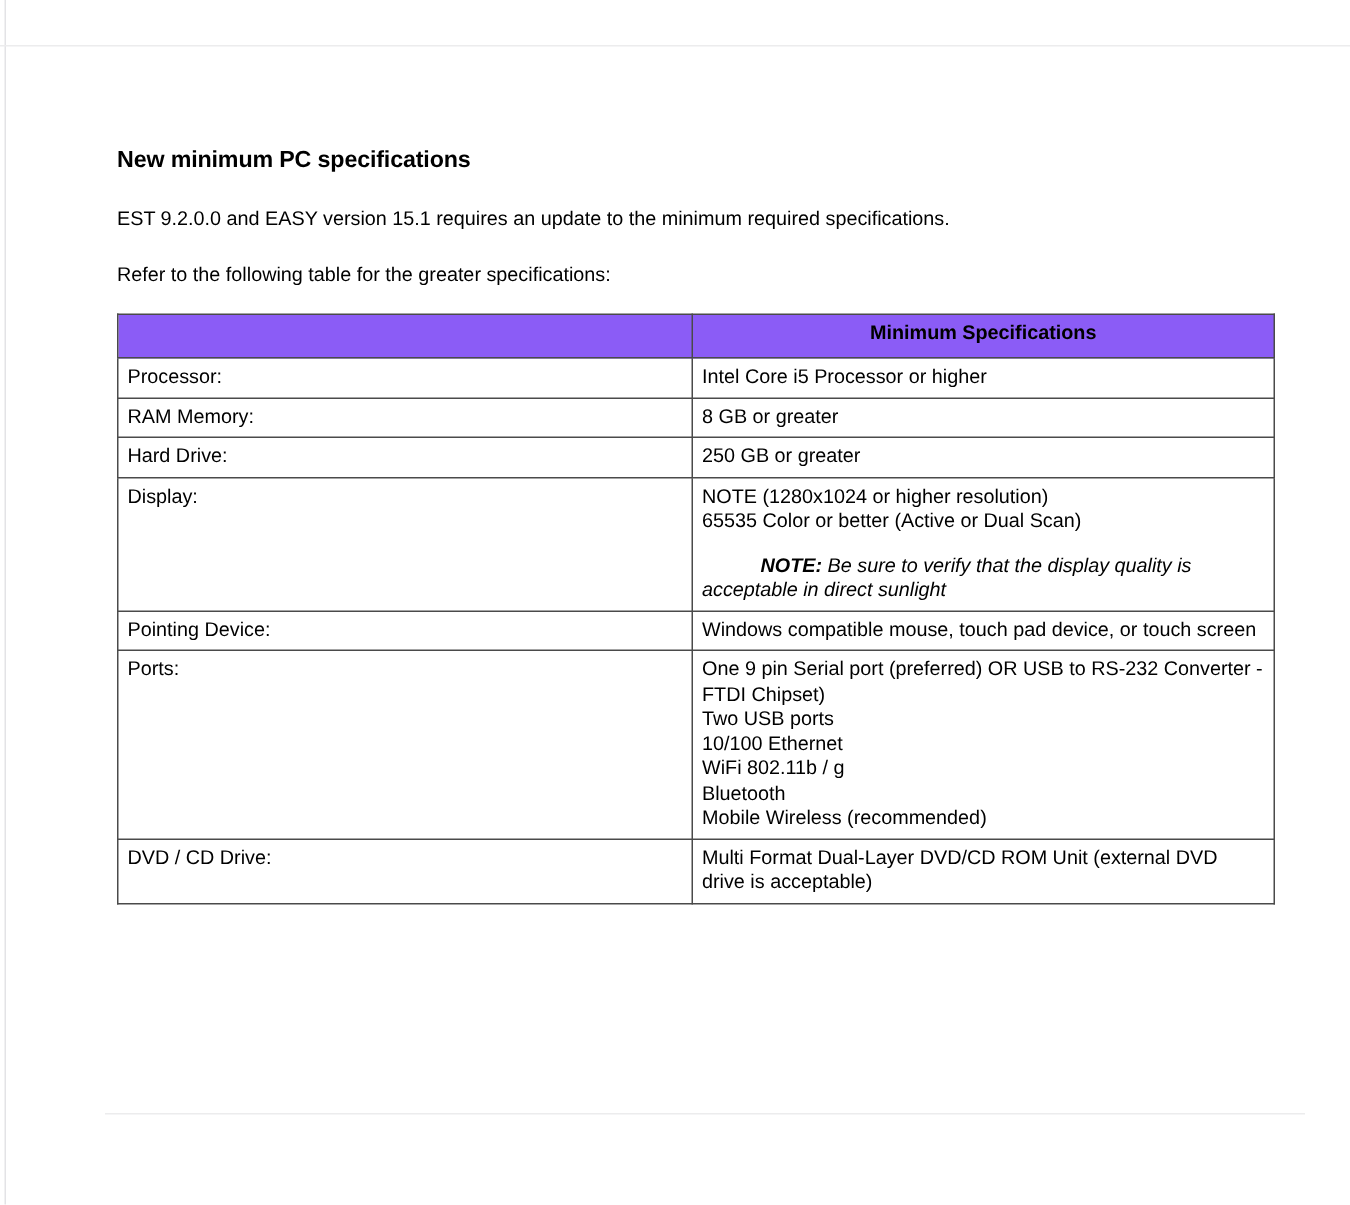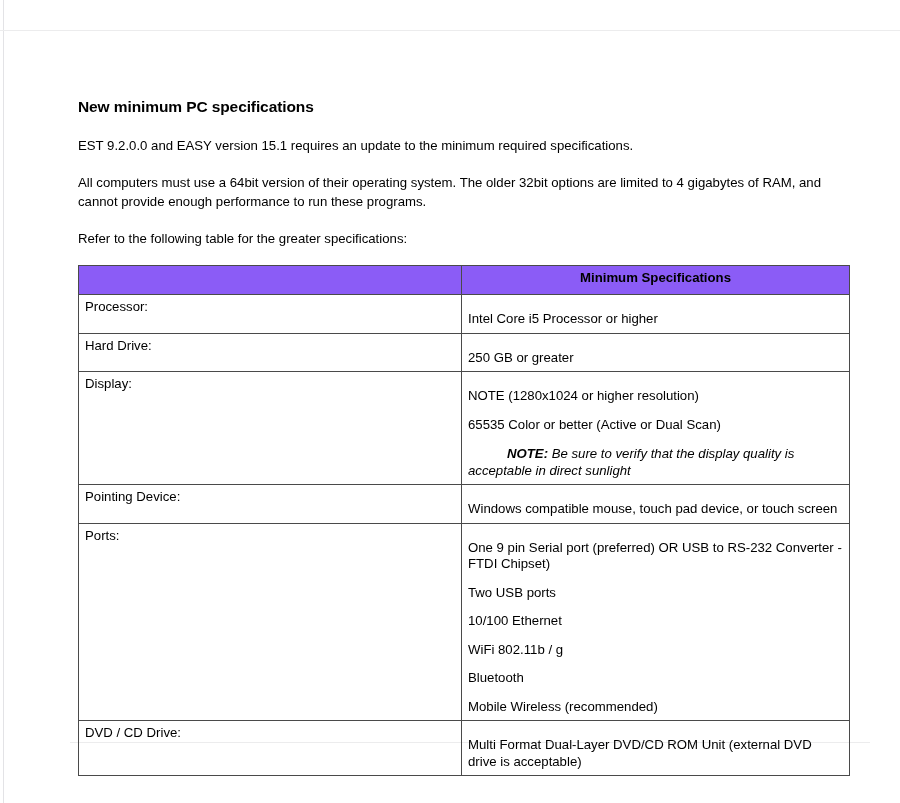--- a/index.html
+++ b/index.html
@@ -114,21 +114,20 @@
   td.label-cell {
     padding-left: 5px;
   }
   td.value-cell {
     padding-left: 8px;
   }
 
   .lines span {
     display: block;
     white-space: pre-wrap;
-    margin-top: 12px;
   }
   .spacer-line {
     display: block;
     height: 13px;
   }
   .note-block {
     font-style: italic;
     line-height: 1.25;
   }
   .note-label {
@@ -145,21 +144,20 @@
   <div class="page-edge-left"></div>
   <div class="page-edge-top"></div>
   <div class="page-edge-bottom"></div>
 
   <div class="content">
 
     <h1 class="doc-title">New minimum PC specifications</h1>
 
     <p class="para">EST 9.2.0.0 and EASY version 15.1 requires an update to the minimum required specifications.</p>
 
-    <p class="para wide">All computers must use a 64bit version of their operating system. The older 32bit options are limited to 4 gigabytes of RAM, and cannot provide enough performance to run these programs.</p>
 
     <p class="para last">Refer to the following table for the greater specifications:</p>
 
     <table class="spec-table">
       <colgroup>
         <col class="c1">
         <col class="c2">
       </colgroup>
       <thead>
         <tr>
@@ -171,20 +169,28 @@
 
         <tr>
           <td class="label-cell">Processor:</td>
           <td class="value-cell">
             <span class="lines">
               <span>Intel Core i5 Processor or higher</span>
             </span>
           </td>
         </tr>
 
+        <tr>
+          <td class="label-cell">RAM Memory:</td>
+          <td class="value-cell">
+            <span class="lines">
+              <span>8 GB or greater</span>
+            </span>
+          </td>
+        </tr>
 
 
         <tr>
           <td class="label-cell">Hard Drive:</td>
           <td class="value-cell">
             <span class="lines">
               <span>250 GB or greater</span>
             </span>
           </td>
         </tr>

